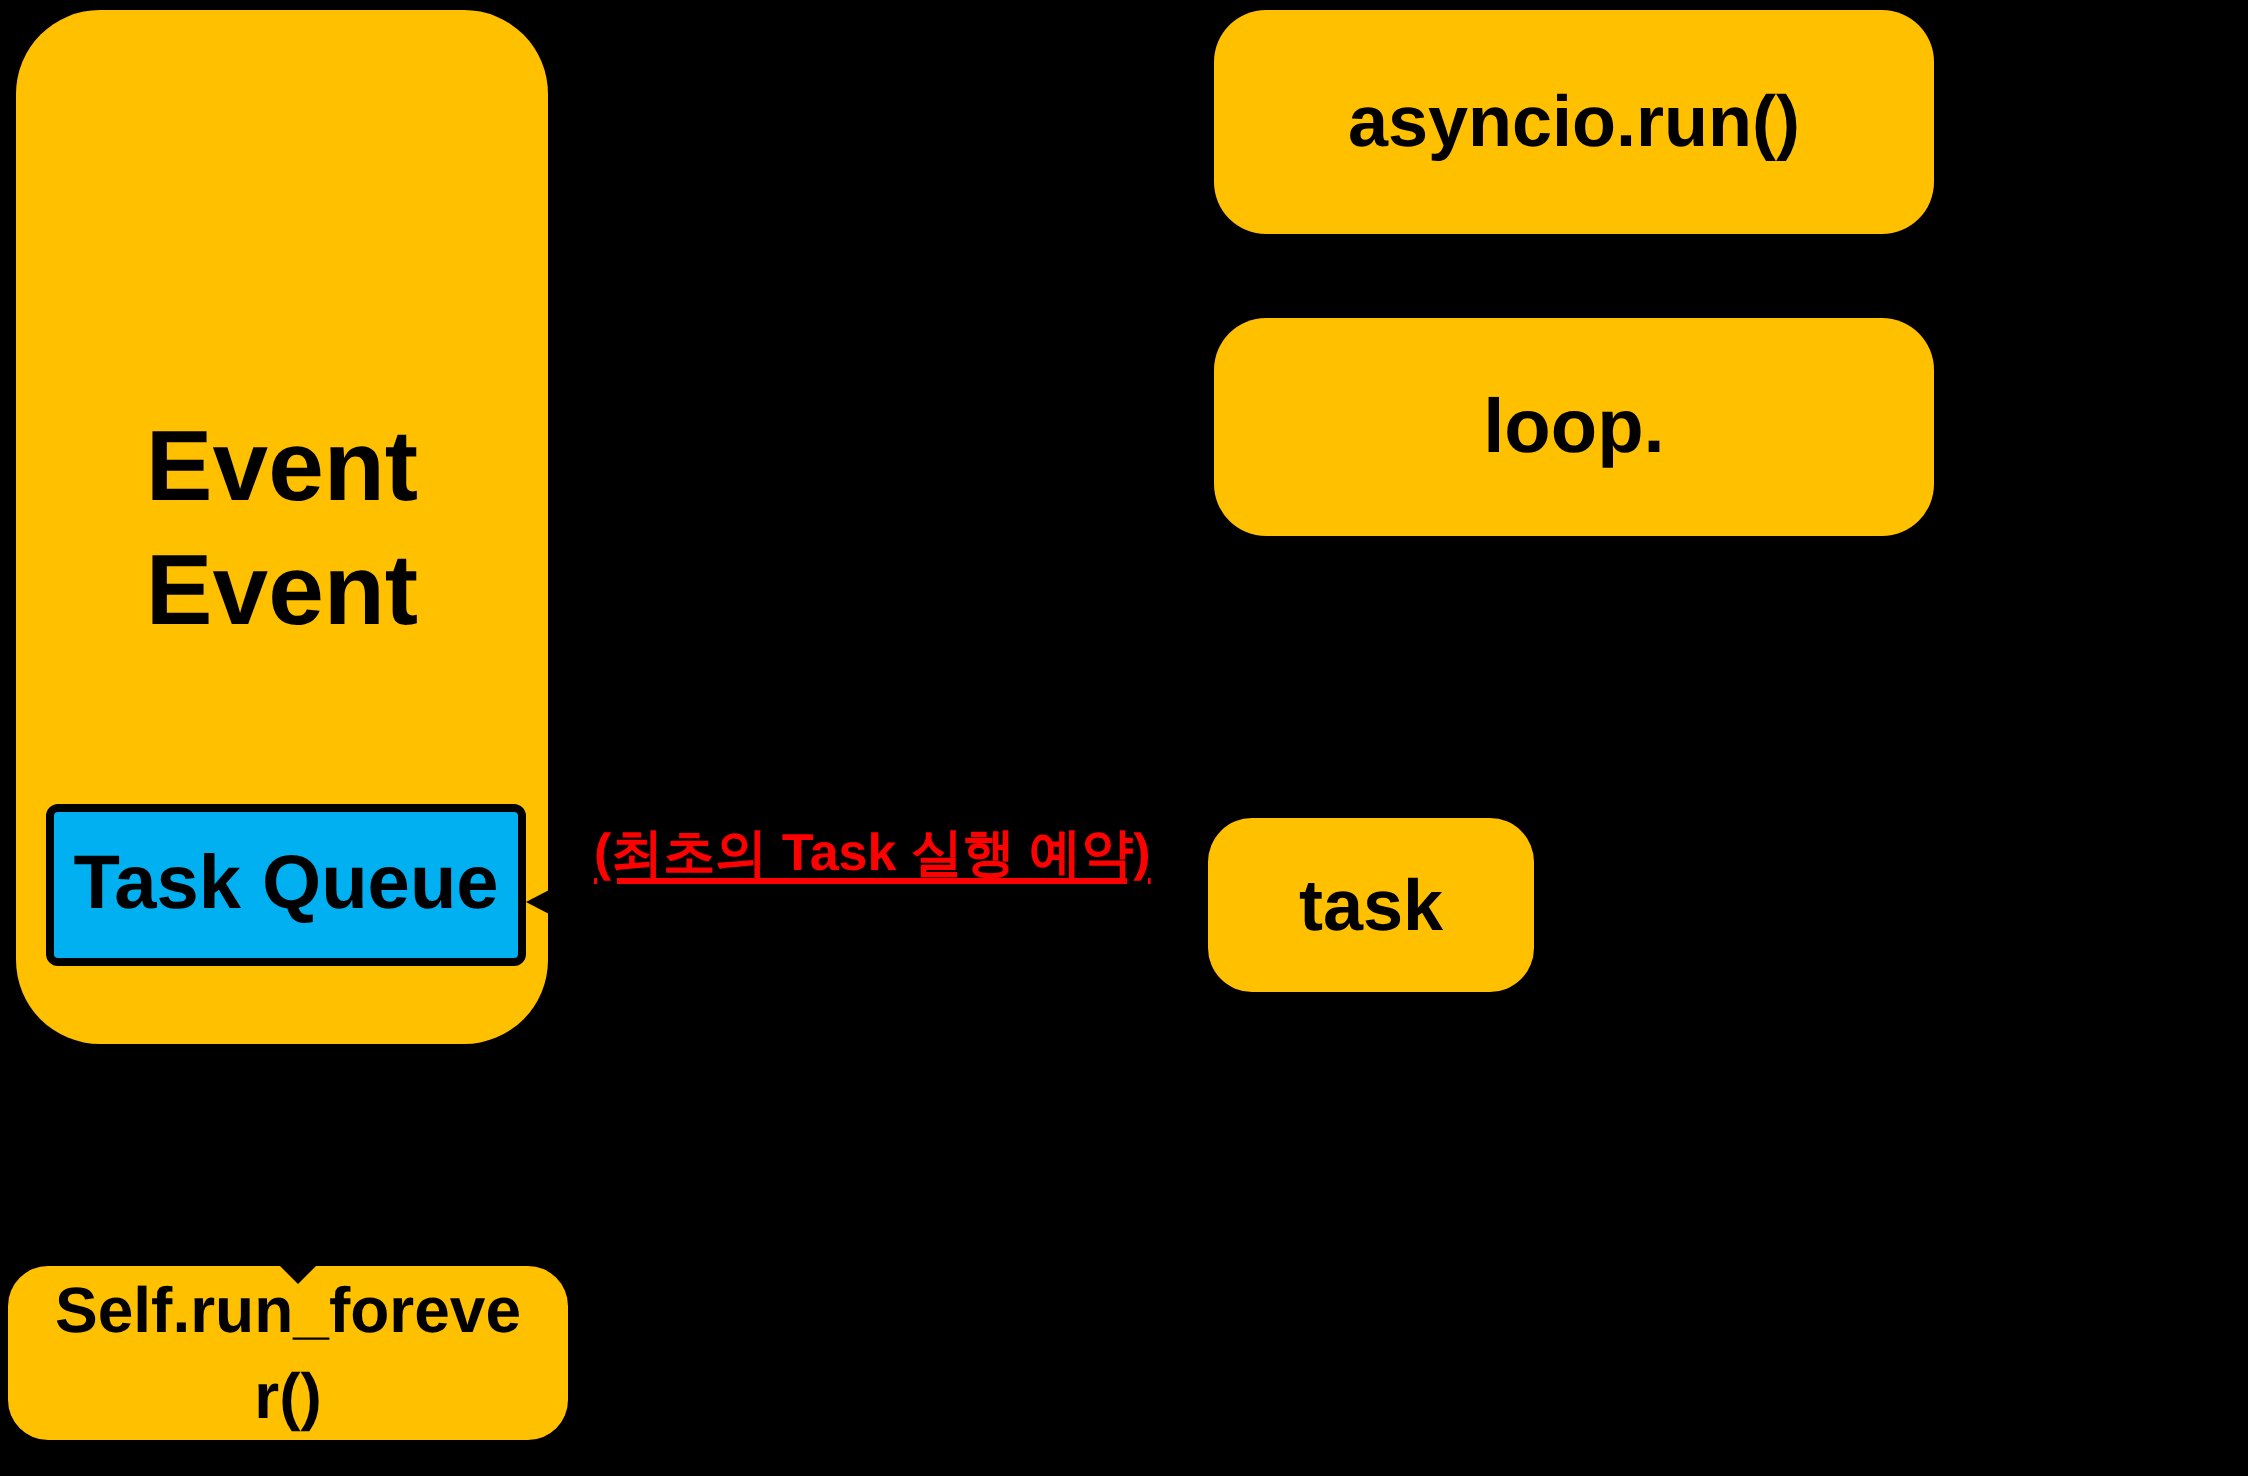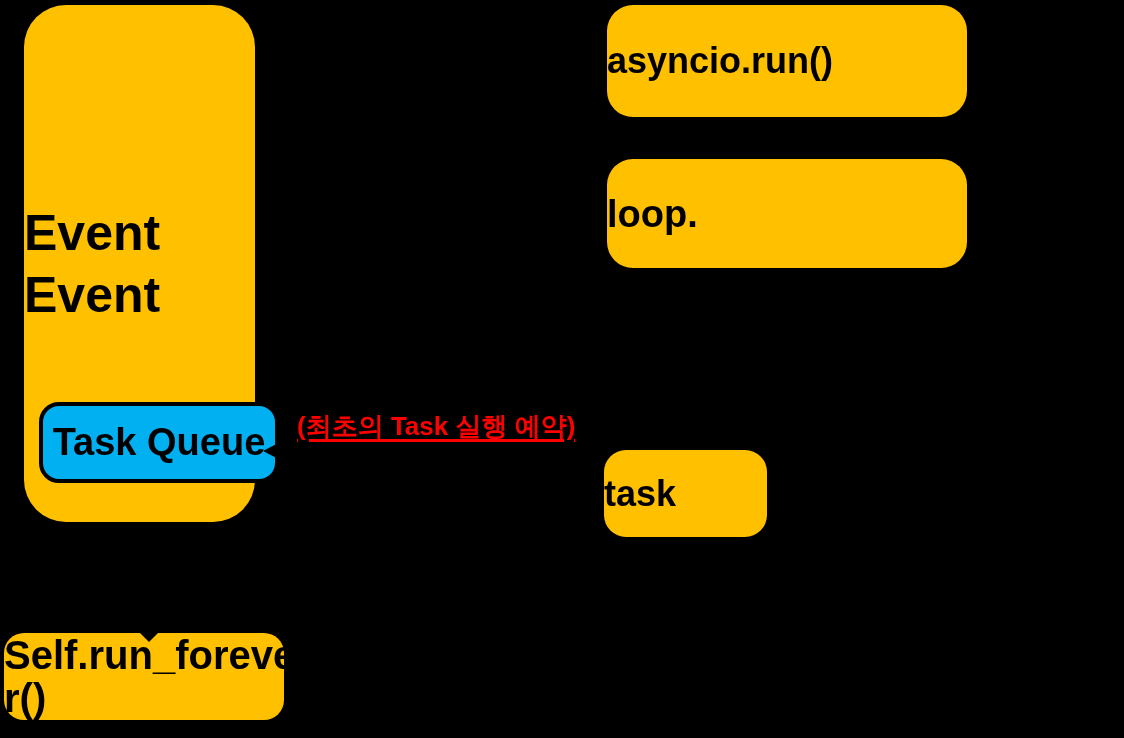--- a/index.html
+++ b/index.html
@@ -12,44 +12,44 @@
     font-family: "Liberation Sans", "DejaVu Sans", sans-serif;
     font-weight: 700;
     overflow: hidden;
   }
   .box {
     position: absolute;
     background: var(--box-fill, #FFC000);
     color: var(--box-text, #000);
     display: flex;
     flex-direction: column;
-    align-items: flex-start;
+    align-items: center;
     justify-content: center;
     text-align: center;
   }
   .line { display: block; white-space: nowrap; }
 
   .event-loop {
-    left: 24px; top: 5px;
-    width: 231px; height: 517px;
+    left: 8px; top: 5px;
+    width: 266px; height: 517px;
     border-radius: 42px;
   }
   .event-loop-label {
     font-size: 50px;
     line-height: 62px;
     color: var(--box-text, #000);
     text-align: center;
   }
   .task-queue {
     position: absolute;
     left: 15px; top: 397px;
     width: 240px; height: 81px;
     background: var(--queue-fill, #00B0F0);
     border: 4px solid var(--border, #000);
-    border-radius: 20px;
+    border-radius: 6px;
     display: flex;
     align-items: center;
     justify-content: center;
     font-size: 38px;
     color: var(--box-text, #000);
     white-space: nowrap;
   }
   .asyncio-run {
     left: 607px; top: 5px;
     width: 360px; height: 112px;
@@ -61,27 +61,26 @@
     width: 360px; height: 109px;
     border-radius: 26px;
     font-size: 38px;
     line-height: 42px;
   }
   .task-box {
     left: 604px; top: 409px;
     width: 163px; height: 87px;
     border-radius: 22px;
     font-size: 36px;
-    margin-top: 41px;
   }
   .run-forever {
     left: 4px; top: 633px;
     width: 280px; height: 87px;
     border-radius: 20px;
-    font-size: 40px;
+    font-size: 32px;
     line-height: 43px;
   }
   .annotation {
     position: absolute;
     left: 297px; top: 409px;
     color: var(--annotation-text, #F00);
     font-size: 26px;
     white-space: nowrap;
     text-decoration: underline;
     text-decoration-thickness: 3px;

